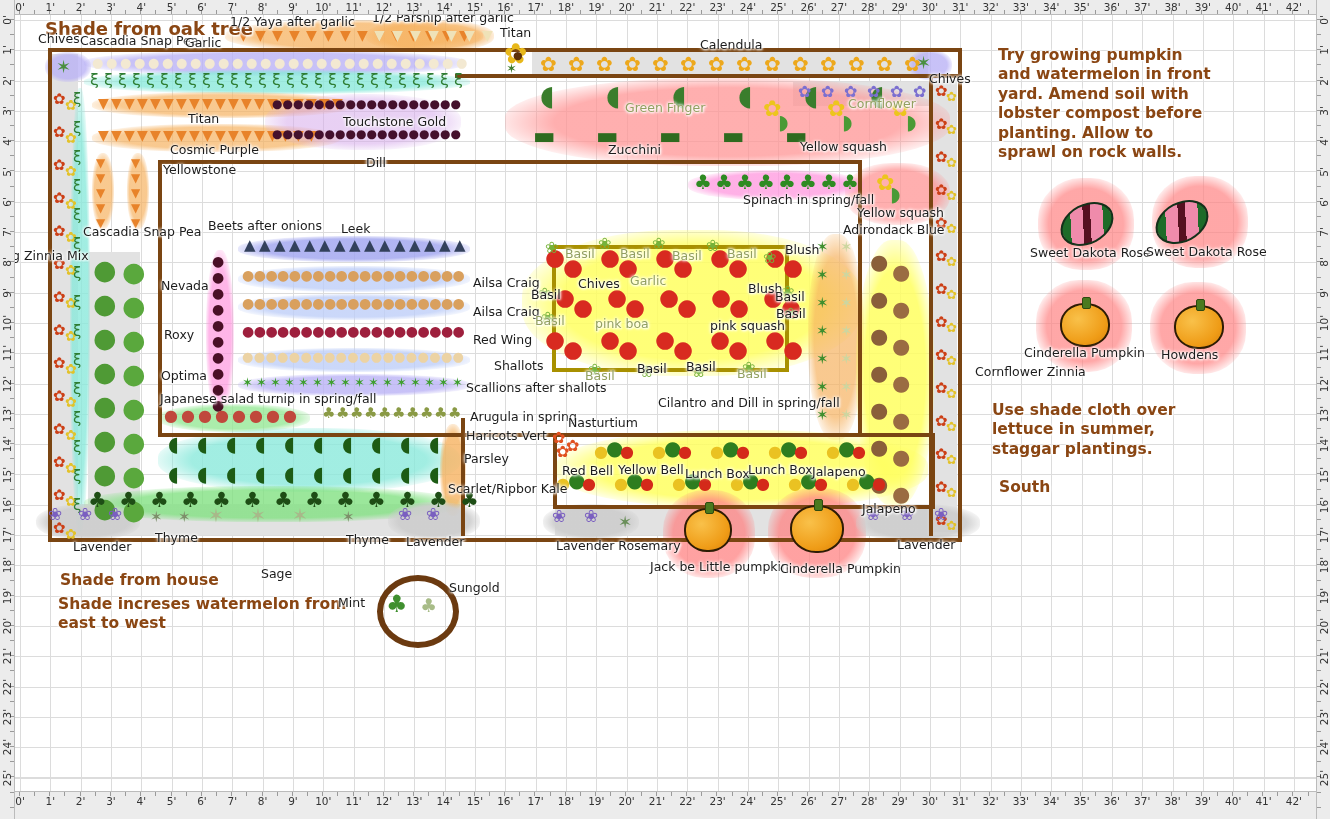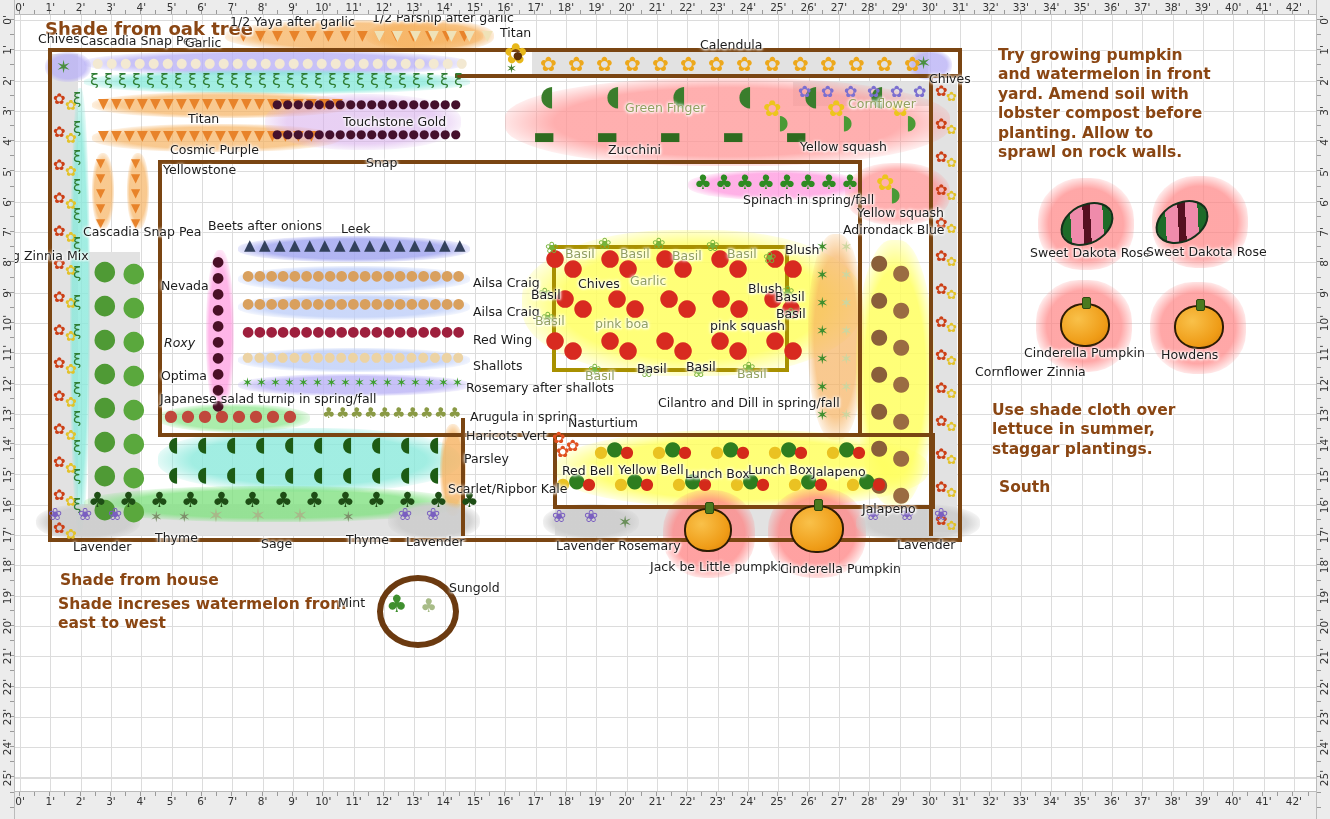--- a/index.html
+++ b/index.html
@@ -717,37 +717,37 @@
 lobster compost before
 planting. Allow to
 sprawl on rock walls.</div>
       <div class="lab" style="left: 188px; top: 112px;">Titan</div>
       <div class="lab" style="left: 343px; top: 115px;">Touchstone Gold</div>
       <div class="lab" style="left: 170px; top: 143px;">Cosmic Purple</div>
       <div class="lab f" style="left: 625px; top: 101px;">Green Finger</div>
       <div class="lab" style="left: 608px; top: 143px;">Zucchini</div>
       <div class="lab" style="left: 800px; top: 140px;">Yellow squash</div>
       <div class="lab f" style="left: 848px; top: 97px;">Cornflower</div>
-      <div class="lab" style="left: 366px; top: 156px;">Snap</div>
+      <div class="lab" style="left: 366px; top: 156px;">Dill</div>
       <div class="lab" style="left: 163px; top: 163px;">Yellowstone</div>
       <div class="lab" style="left: 743px; top: 193px;">Spinach in spring/fall</div>
       <div class="lab" style="left: 857px; top: 206px;">Yellow squash</div>
       <div class="lab" style="left: 843px; top: 223px;">Adirondack Blue</div>
       <div class="lab" style="left: 83px; top: 225px;">Cascadia Snap Pea</div>
       <div class="lab" style="left: 208px; top: 219px;">Beets after onions</div>
       <div class="lab" style="left: 341px; top: 222px;">Leek</div>
       <div class="lab" style="left: 0px; top: 249px;">Big Zinnia Mix</div>
       <div class="lab" style="left: 161px; top: 279px;">Nevada</div>
       <div class="lab" style="left: 473px; top: 276px;">Ailsa Craig</div>
       <div class="lab" style="left: 473px; top: 305px;">Ailsa Craig</div>
       <div class="lab" style="left: 473px; top: 333px;">Red Wing</div>
-      <div class="lab" style="left: 164px; top: 336px; font-style: italic;">Roxy</div>
-      <div class="lab" style="left: 473px; top: 359px;">Shallots</div>
+      <div class="lab" style="left: 164px; top: 328px;">Roxy</div>
+      <div class="lab" style="left: 494px; top: 359px;">Shallots</div>
       <div class="lab" style="left: 161px; top: 369px;">Optima</div>
-      <div class="lab" style="left: 466px; top: 381px;">Rosemary after shallots</div>
+      <div class="lab" style="left: 466px; top: 381px;">Scallions after shallots</div>
       <div class="lab" style="left: 160px; top: 392px;">Japanese salad turnip in spring/fall</div>
       <div class="lab" style="left: 785px; top: 243px;">Blush</div>
       <div class="lab f" style="left: 565px; top: 247px;">Basil</div>
       <div class="lab f" style="left: 620px; top: 247px;">Basil</div>
       <div class="lab f" style="left: 672px; top: 249px;">Basil</div>
       <div class="lab f" style="left: 727px; top: 247px;">Basil</div>
       <div class="lab" style="left: 578px; top: 277px;">Chives</div>
       <div class="lab f" style="left: 630px; top: 274px;">Garlic</div>
       <div class="lab" style="left: 748px; top: 282px;">Blush</div>
       <div class="lab" style="left: 775px; top: 290px;">Basil</div>
@@ -768,21 +768,21 @@
       <div class="lab" style="left: 464px; top: 452px;">Parsley</div>
       <div class="lab" style="left: 448px; top: 482px;">Scarlet/Ripbor Kale</div>
       <div class="lab" style="left: 562px; top: 464px;">Red Bell</div>
       <div class="lab" style="left: 618px; top: 463px;">Yellow Bell</div>
       <div class="lab" style="left: 685px; top: 467px;">Lunch Box</div>
       <div class="lab" style="left: 748px; top: 463px;">Lunch Box</div>
       <div class="lab" style="left: 812px; top: 465px;">Jalapeno</div>
       <div class="lab" style="left: 862px; top: 502px;">Jalapeno</div>
       <div class="lab" style="left: 73px; top: 540px;">Lavender</div>
       <div class="lab" style="left: 155px; top: 531px;">Thyme</div>
-      <div class="lab" style="left: 261px; top: 537px;">Sage</div>
+      <div class="lab" style="left: 261px; top: 567px;">Sage</div>
       <div class="lab" style="left: 346px; top: 533px;">Thyme</div>
       <div class="lab" style="left: 406px; top: 535px;">Lavender</div>
       <div class="lab" style="left: 556px; top: 539px;">Lavender Rosemary</div>
       <div class="lab" style="left: 897px; top: 538px;">Lavender</div>
       <div class="lab" style="left: 650px; top: 560px;">Jack be Little pumpkin</div>
       <div class="lab" style="left: 780px; top: 562px;">Cinderella Pumpkin</div>
       <div class="lab" style="left: 1030px; top: 246px;">Sweet Dakota Rose</div>
       <div class="lab" style="left: 1146px; top: 245px;">Sweet Dakota Rose</div>
       <div class="lab" style="left: 1024px; top: 346px;">Cinderella Pumpkin</div>
       <div class="lab" style="left: 1161px; top: 348px;">Howdens</div>

